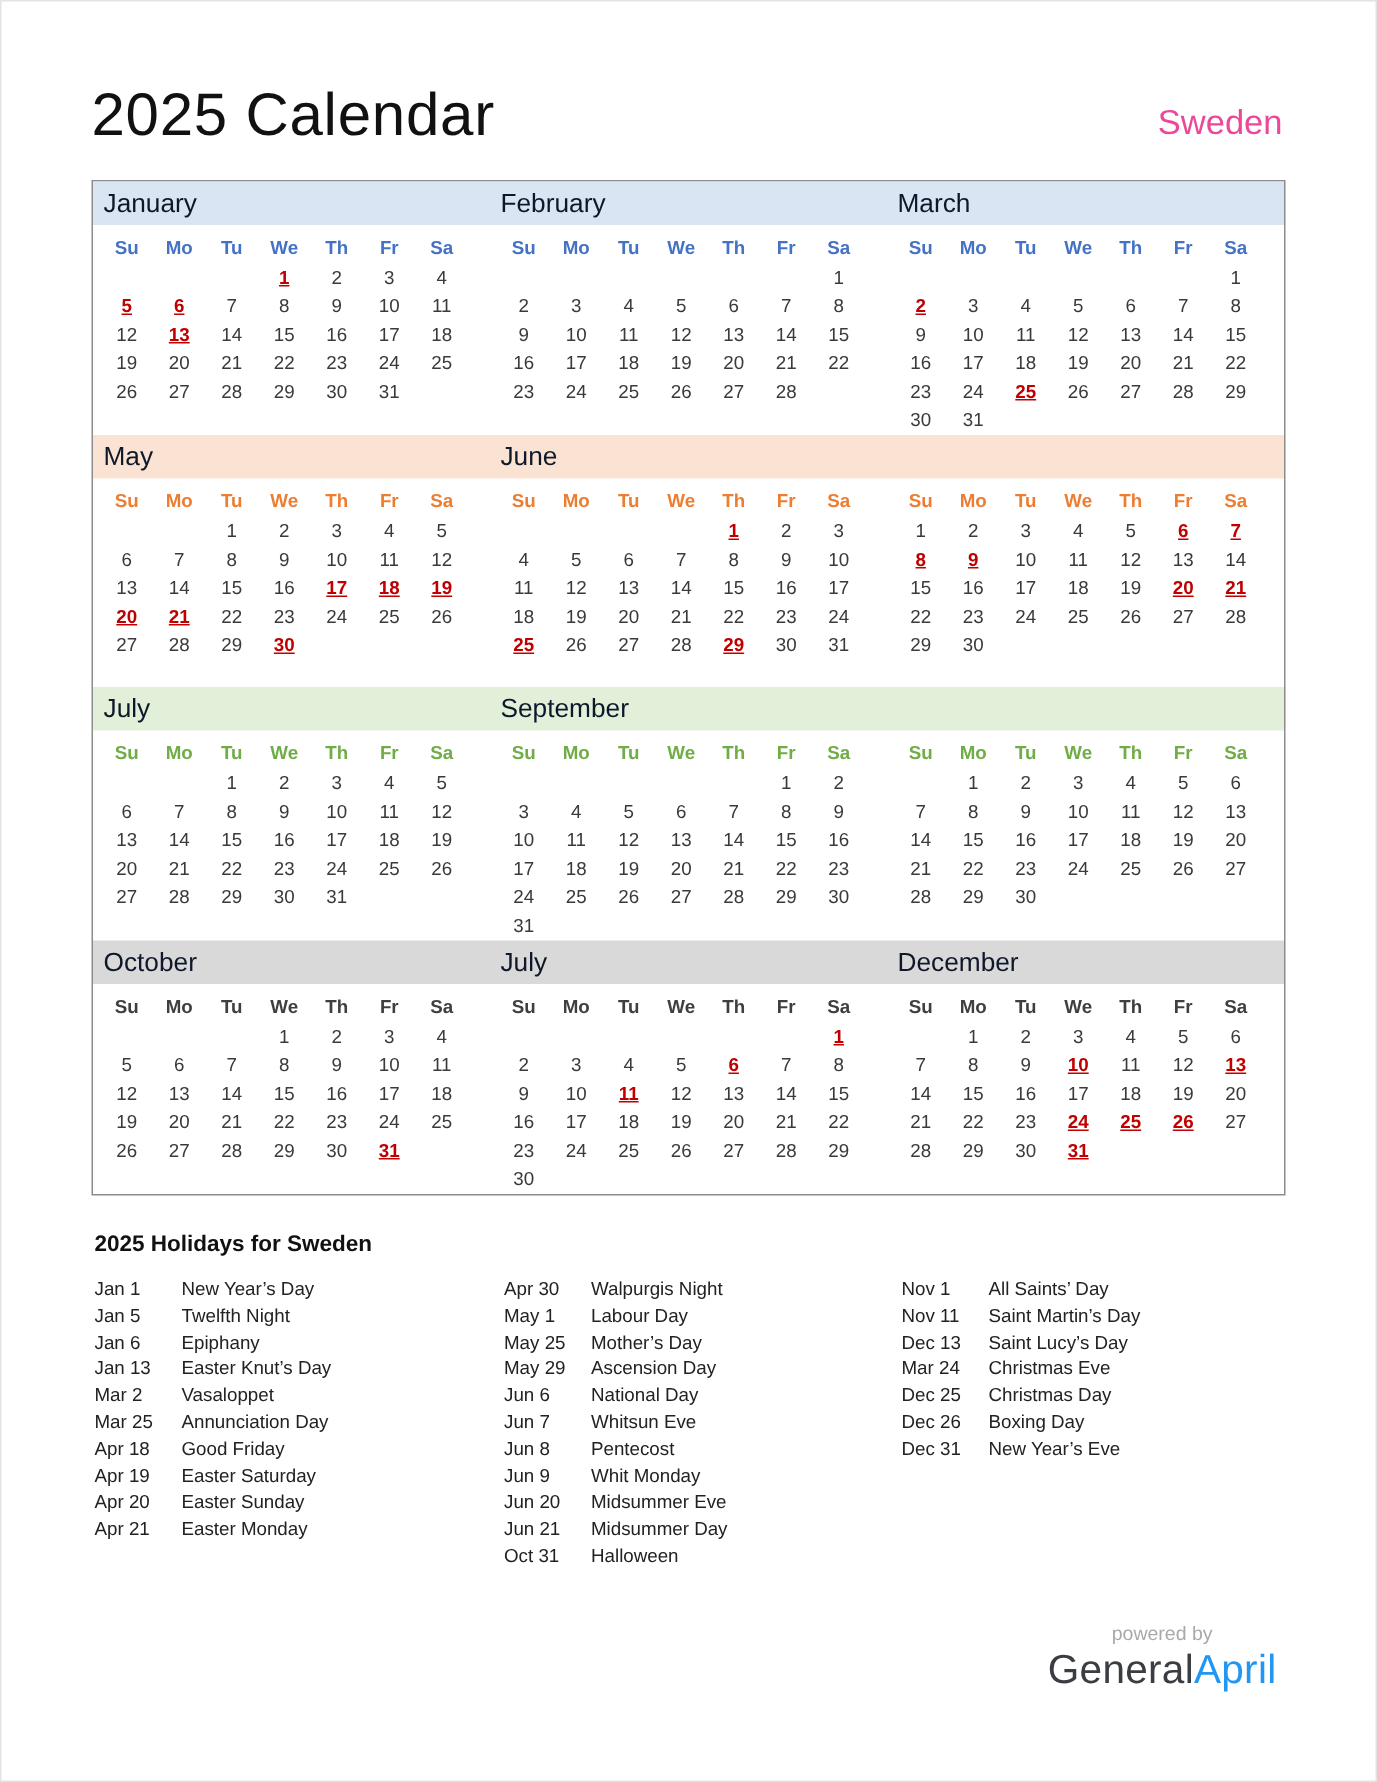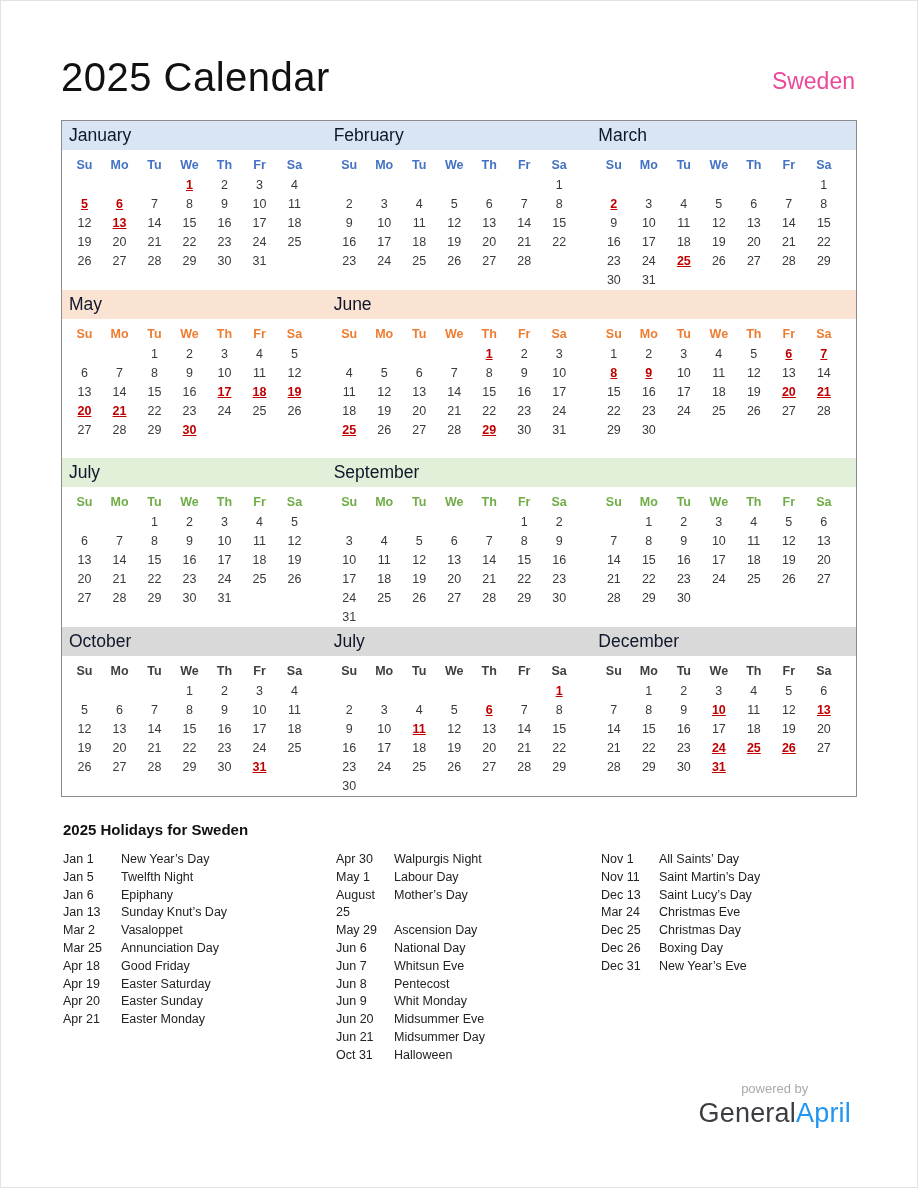--- a/index.html
+++ b/index.html
@@ -671,21 +671,21 @@
           <div class="holiday-item">
             <span class="holiday-date">Jan 5</span>
             <span class="holiday-name">Twelfth Night</span>
           </div>
           <div class="holiday-item">
             <span class="holiday-date">Jan 6</span>
             <span class="holiday-name">Epiphany</span>
           </div>
           <div class="holiday-item">
             <span class="holiday-date">Jan 13</span>
-            <span class="holiday-name">Sunday Knut’s Day</span>
+            <span class="holiday-name">Easter Knut’s Day</span>
           </div>
           <div class="holiday-item">
             <span class="holiday-date">Mar 2</span>
             <span class="holiday-name">Vasaloppet</span>
           </div>
           <div class="holiday-item">
             <span class="holiday-date">Mar 25</span>
             <span class="holiday-name">Annunciation Day</span>
           </div>
           <div class="holiday-item">
@@ -708,21 +708,21 @@
         <div class="holiday-col">
           <div class="holiday-item">
             <span class="holiday-date">Apr 30</span>
             <span class="holiday-name">Walpurgis Night</span>
           </div>
           <div class="holiday-item">
             <span class="holiday-date">May 1</span>
             <span class="holiday-name">Labour Day</span>
           </div>
           <div class="holiday-item">
-            <span class="holiday-date">August 25</span>
+            <span class="holiday-date">May 25</span>
             <span class="holiday-name">Mother’s Day</span>
           </div>
           <div class="holiday-item">
             <span class="holiday-date">May 29</span>
             <span class="holiday-name">Ascension Day</span>
           </div>
           <div class="holiday-item">
             <span class="holiday-date">Jun 6</span>
             <span class="holiday-name">National Day</span>
           </div>

